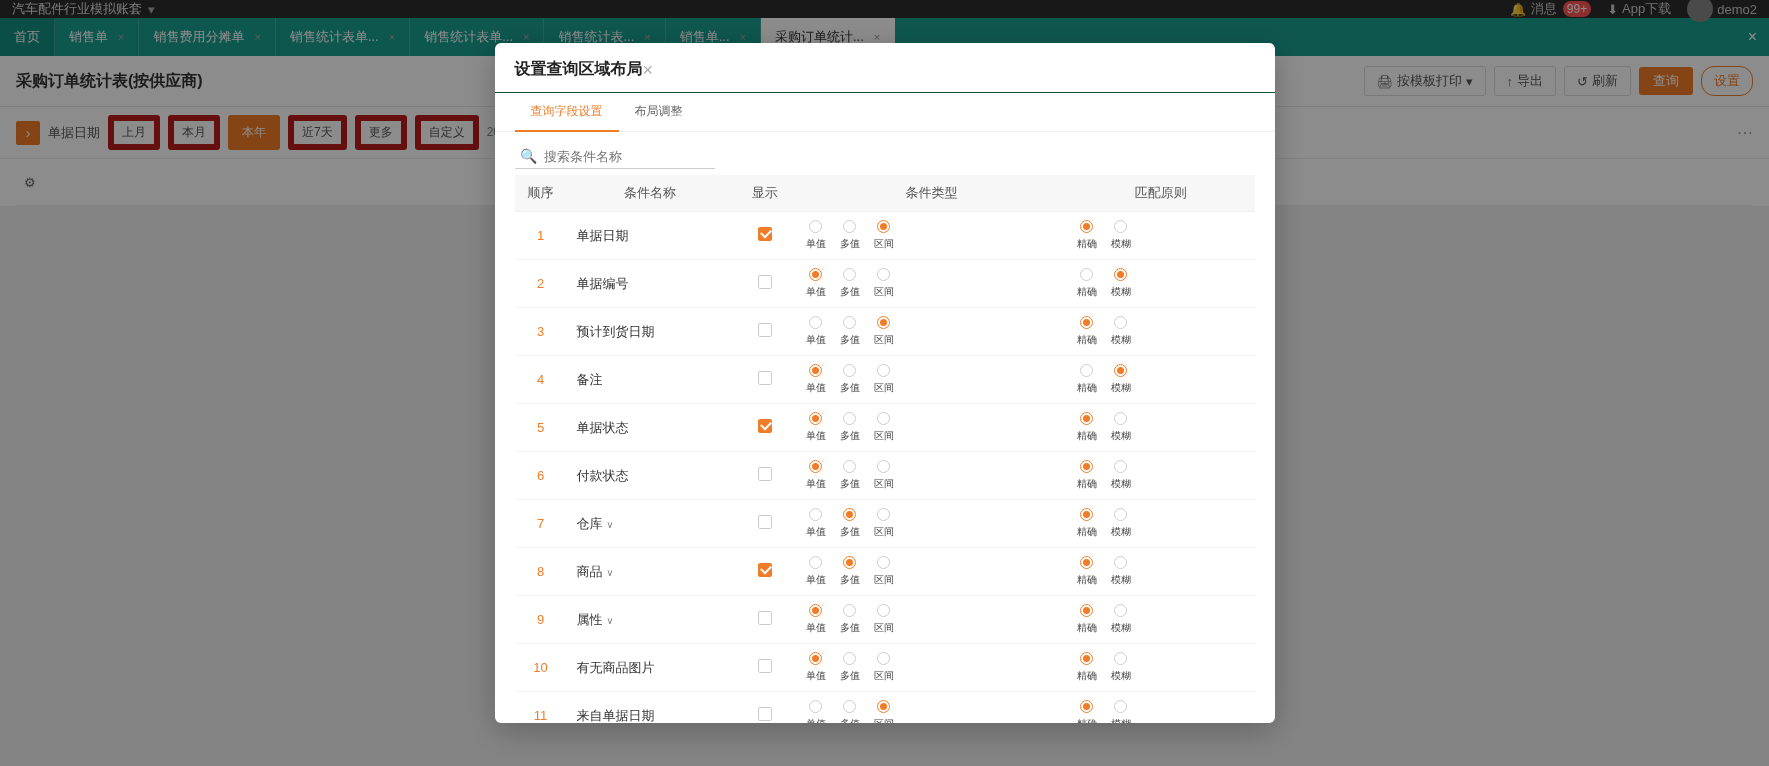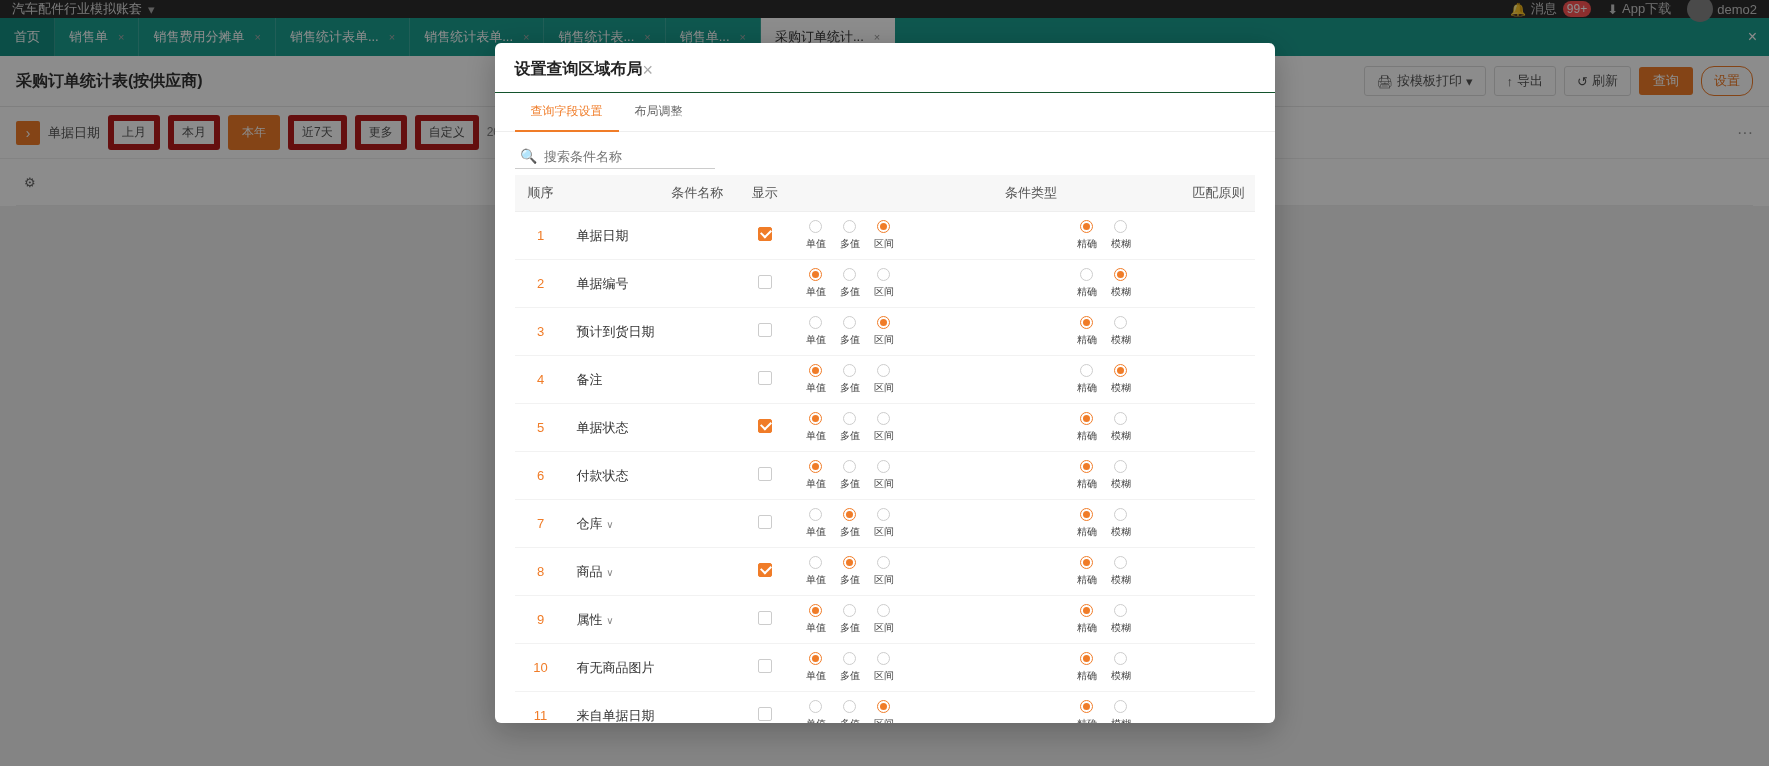--- a/index.html
+++ b/index.html
@@ -183,21 +183,21 @@
       border-collapse: collapse;
     }
     .dtable thead tr {
       background: #f7f7f7;
     }
     .dtable thead th {
       padding: 9px 10px;
       font-size: 13px;
       color: #555;
       font-weight: 500;
-      text-align: right;
+      text-align: center;
       border-bottom: 1px solid #eee;
     }
     .dtable tbody tr { border-bottom: 1px solid #f2f2f2; }
     .dtable tbody tr:last-child { border-bottom: none; }
     .dtable tbody td {
       padding: 8px 10px;
       font-size: 13px;
       color: #333;
       vertical-align: middle;
     }

